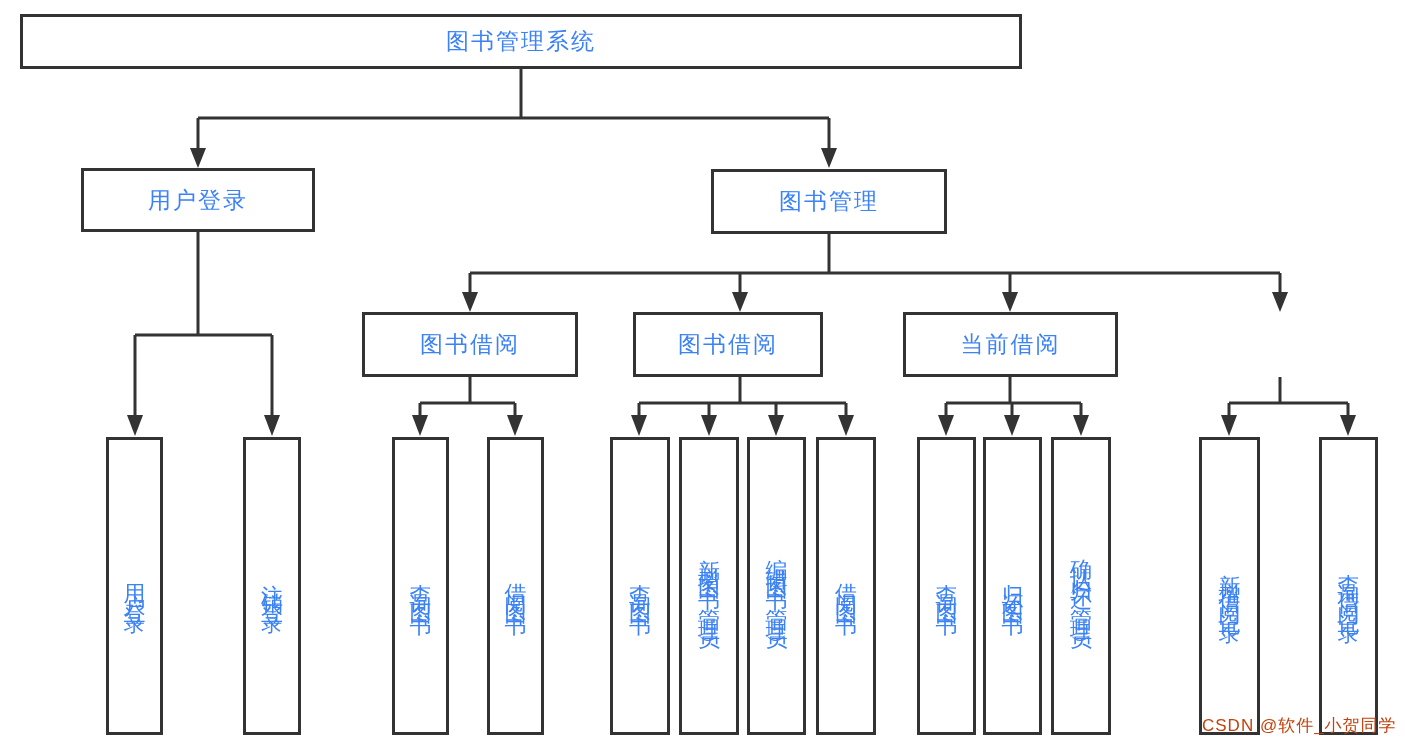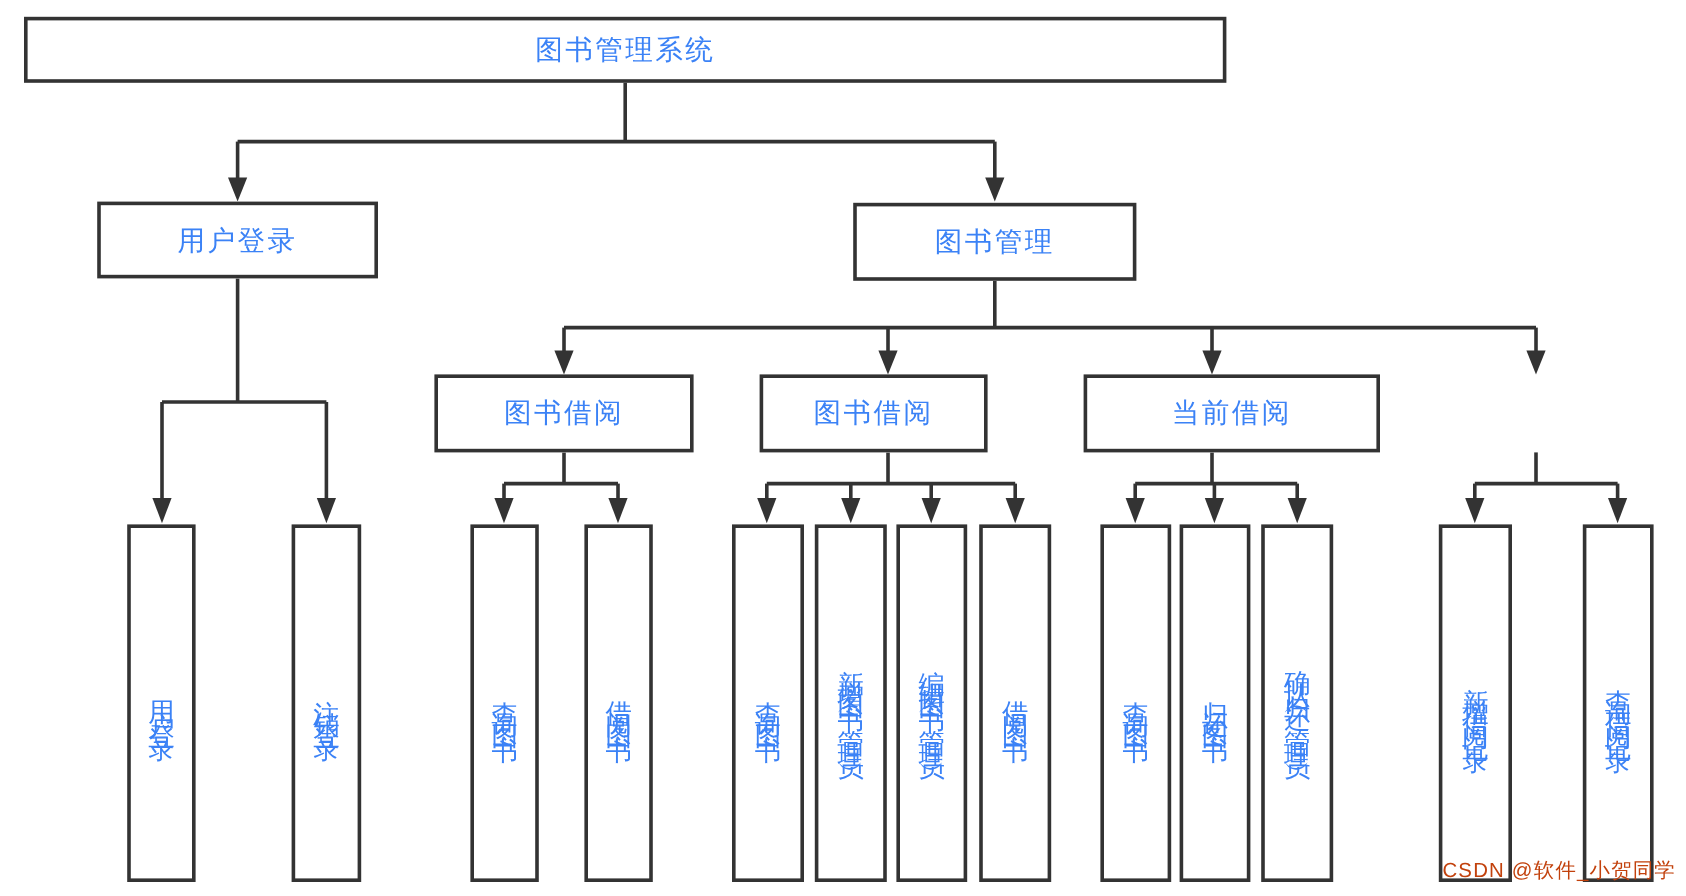--- a/index.html
+++ b/index.html
@@ -115,21 +115,21 @@
     </g>
   </svg>
 
   <div class="node hbox" style="left:20px;top:14px;width:1002px;height:55px">图书管理系统</div>
 
   <div class="node hbox" style="left:81px;top:168px;width:234px;height:64px">用户登录</div>
   <div class="node hbox" style="left:711px;top:169px;width:236px;height:65px">图书管理</div>
 
   <div class="node hbox" style="left:362px;top:312px;width:216px;height:65px">图书借阅</div>
   <div class="node hbox" style="left:633px;top:312px;width:190px;height:65px">图书借阅</div>
-  <div class="node hbox" style="left:903px;top:312px;width:247px;height:65px">当前借阅</div>
+  <div class="node hbox" style="left:903px;top:312px;width:215px;height:65px">当前借阅</div>
 
   <div class="node vbox" style="left:106px;top:437px;width:57px;height:298px">用户登录</div>
   <div class="node vbox" style="left:243px;top:437px;width:58px;height:298px">注销登录</div>
 
   <div class="node vbox" style="left:392px;top:437px;width:57px;height:298px">查询图书</div>
   <div class="node vbox" style="left:487px;top:437px;width:57px;height:298px">借阅图书</div>
 
   <div class="node vbox" style="left:610px;top:437px;width:60px;height:298px">查询图书</div>
   <div class="node vbox" style="left:679px;top:437px;width:60px;height:298px">新增图书（管理员）</div>
   <div class="node vbox" style="left:747px;top:437px;width:59px;height:298px">编辑图书（管理员）</div>

